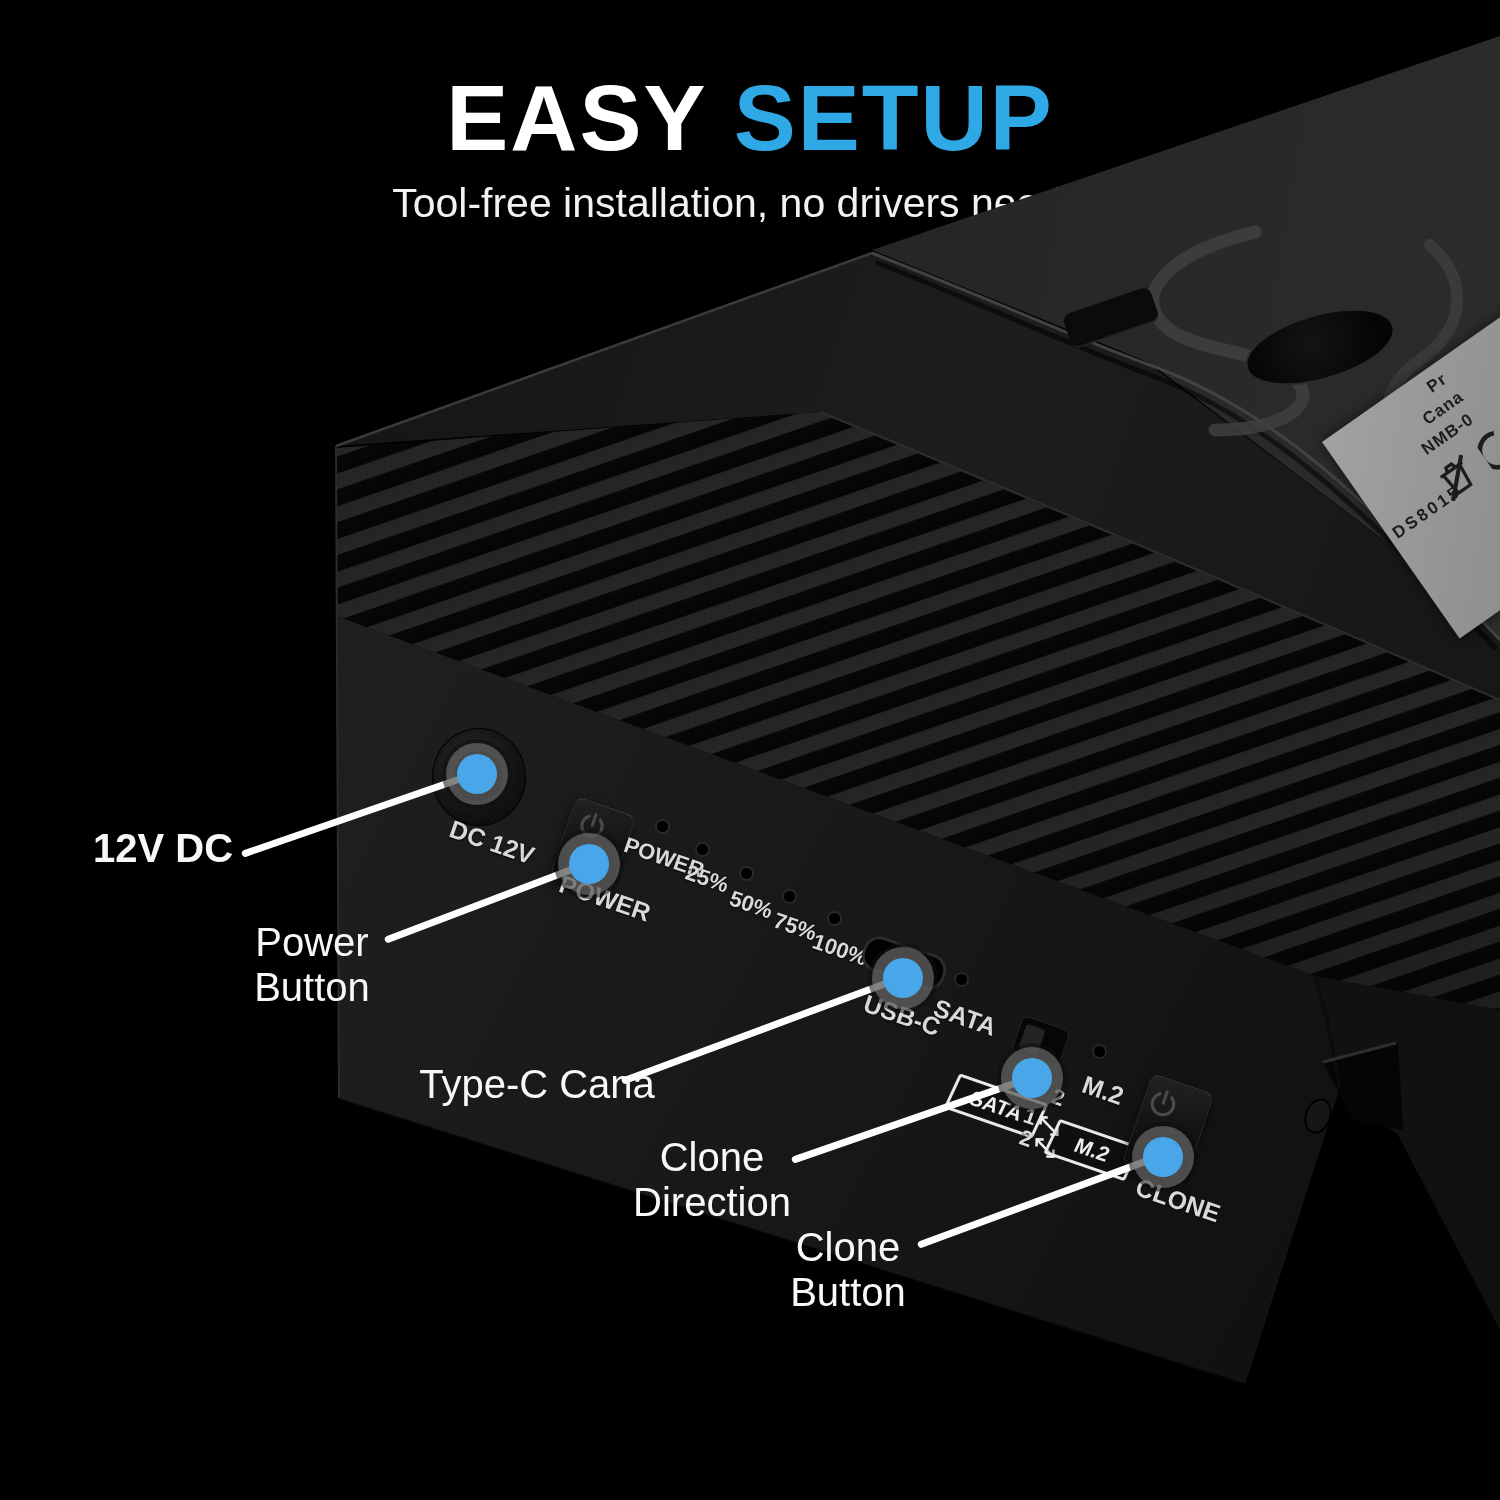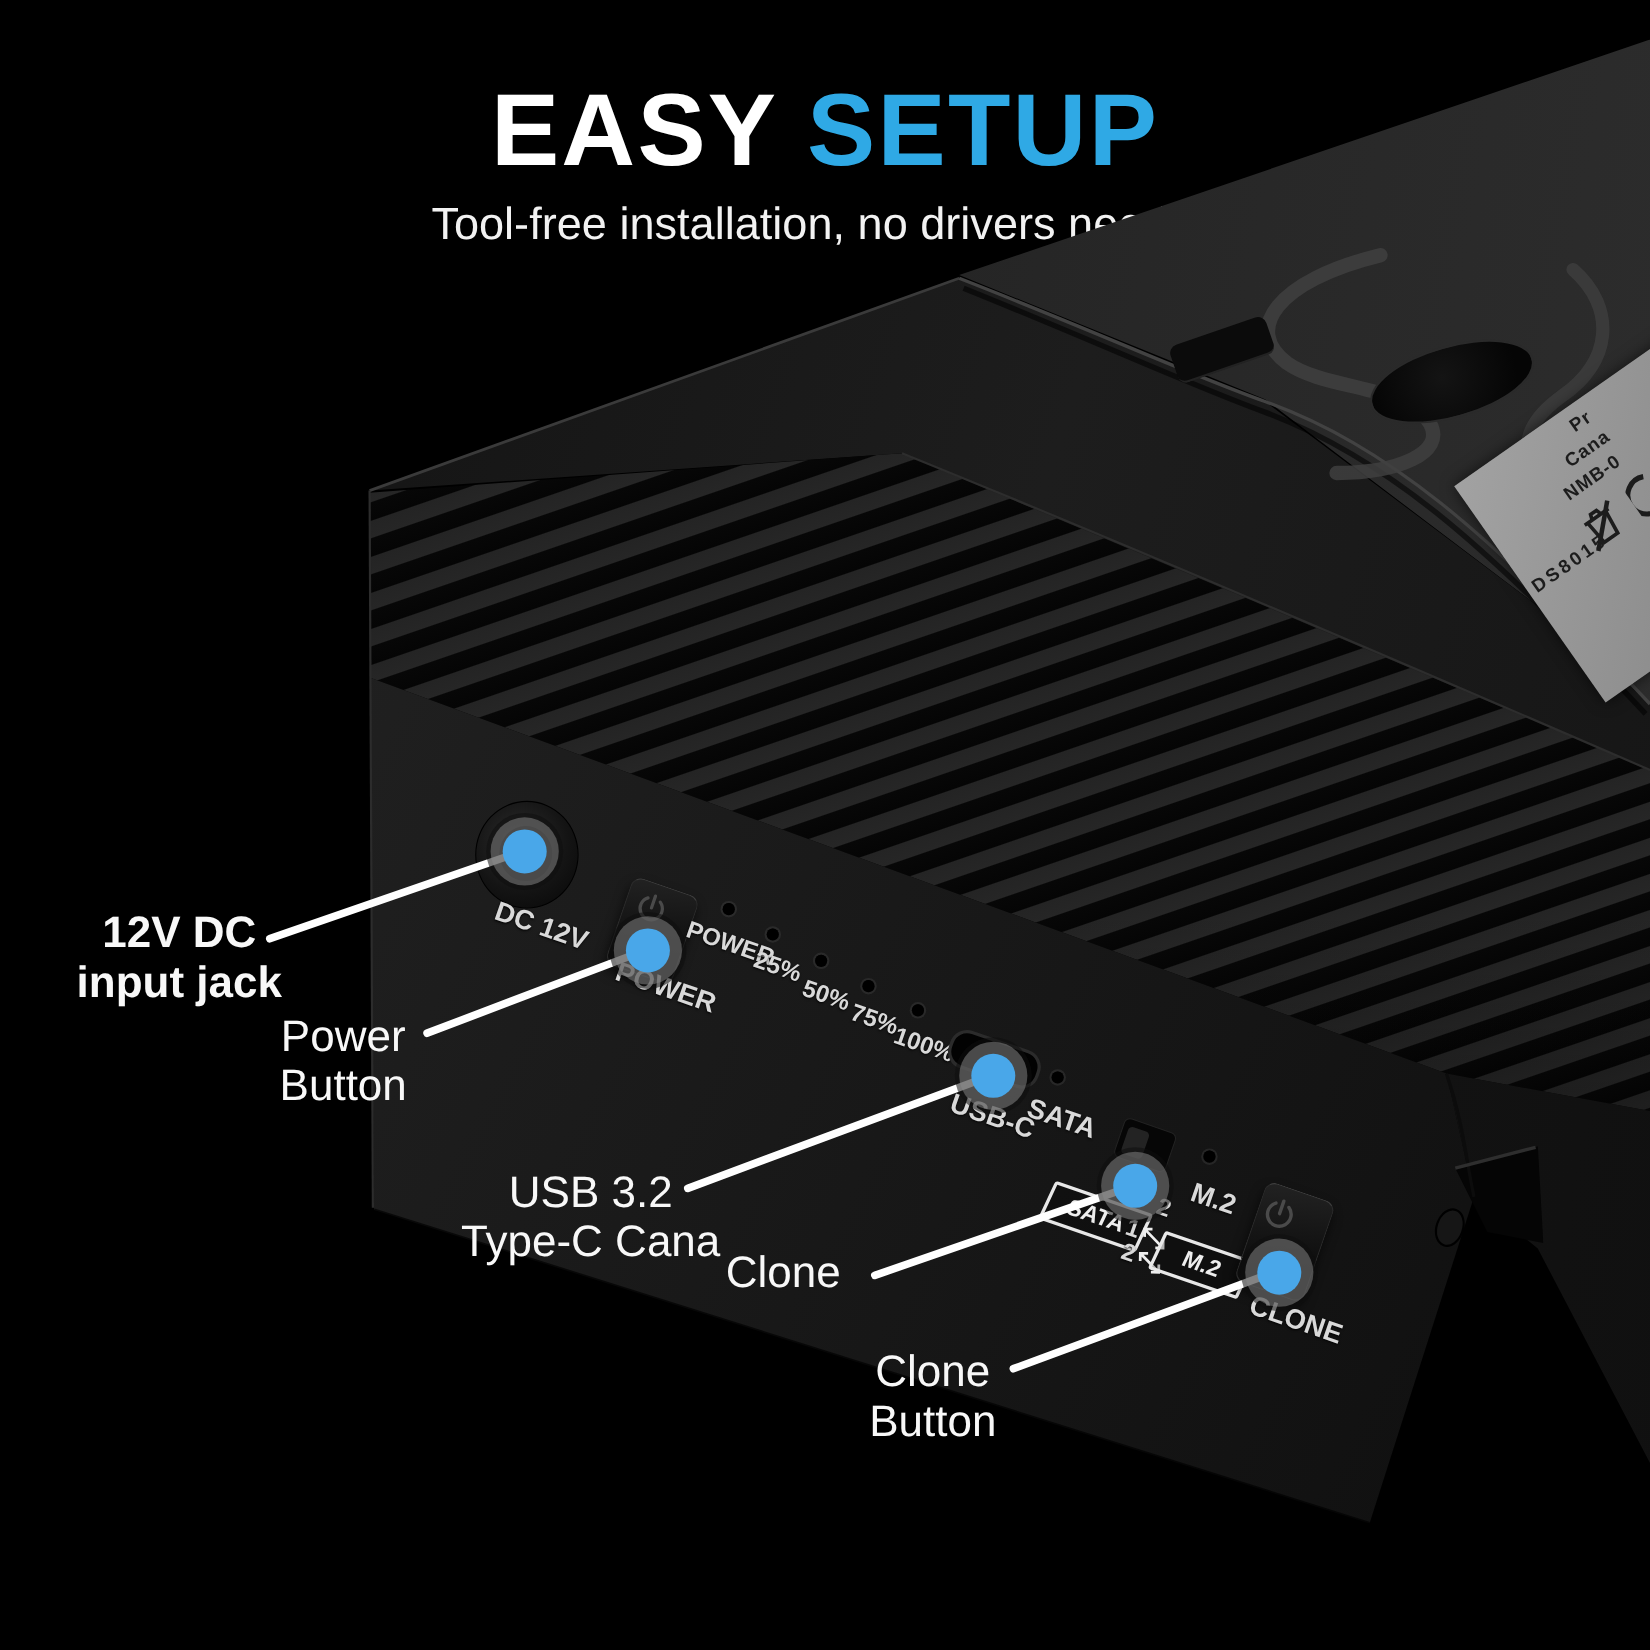--- a/index.html
+++ b/index.html
@@ -182,31 +182,30 @@
   <div class="cline" style="left:918px;top:1242px;width:254px;transform:rotate(-20.3deg);"></div>
 
   <div class="dot" style="left: 457px; top: 754px; background: rgb(73, 167, 233);"></div>
   <div class="dot" style="left: 569px; top: 844px; background: rgb(73, 167, 233);"></div>
   <div class="dot" style="left: 883px; top: 958px; background: rgb(73, 167, 233);"></div>
   <div class="dot" style="left: 1012px; top: 1058px; background: rgb(73, 167, 233);"></div>
   <div class="dot" style="left: 1143px; top: 1137px; background: rgb(73, 167, 233);"></div>
 
   <div class="callout" style="left:38px;top:826px;width:250px;font-weight:bold;">
     <div>12V DC</div>
-    <div>input jack</div>
   </div>
   <div class="callout" style="left:192px;top:920px;width:240px;">
     <div>Power</div>
     <div>Button</div>
   </div>
   <div class="callout" style="left:407px;top:1062px;width:260px;">
-    <div>USB 3.2</div>
     <div>Type-C Cana</div>
   </div>
   <div class="callout" style="left:587px;top:1135px;width:250px;">
     <div>Clone</div>
+    <div>Direction</div>
   </div>
   <div class="callout" style="left:728px;top:1225px;width:240px;">
     <div>Clone</div>
     <div>Button</div>
   </div>
 
 </div>
 
 </body></html>

